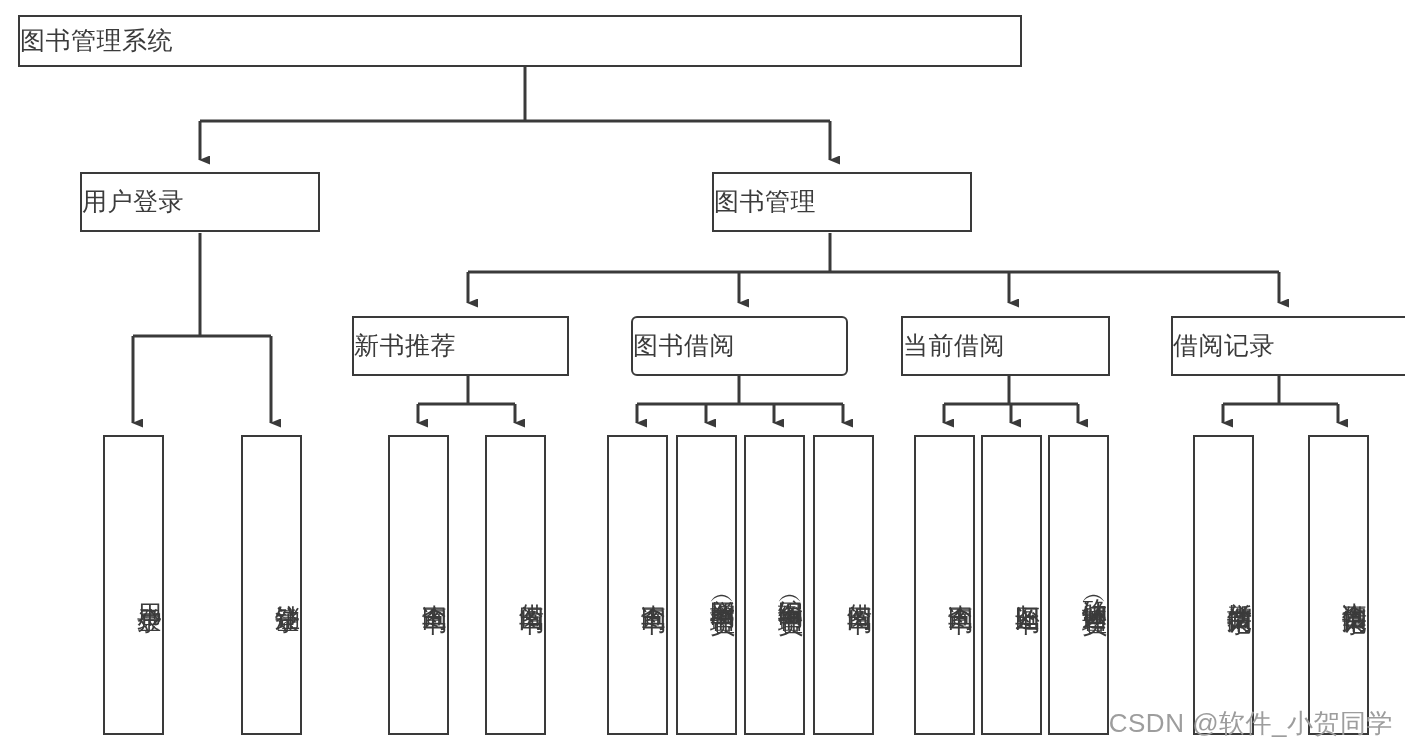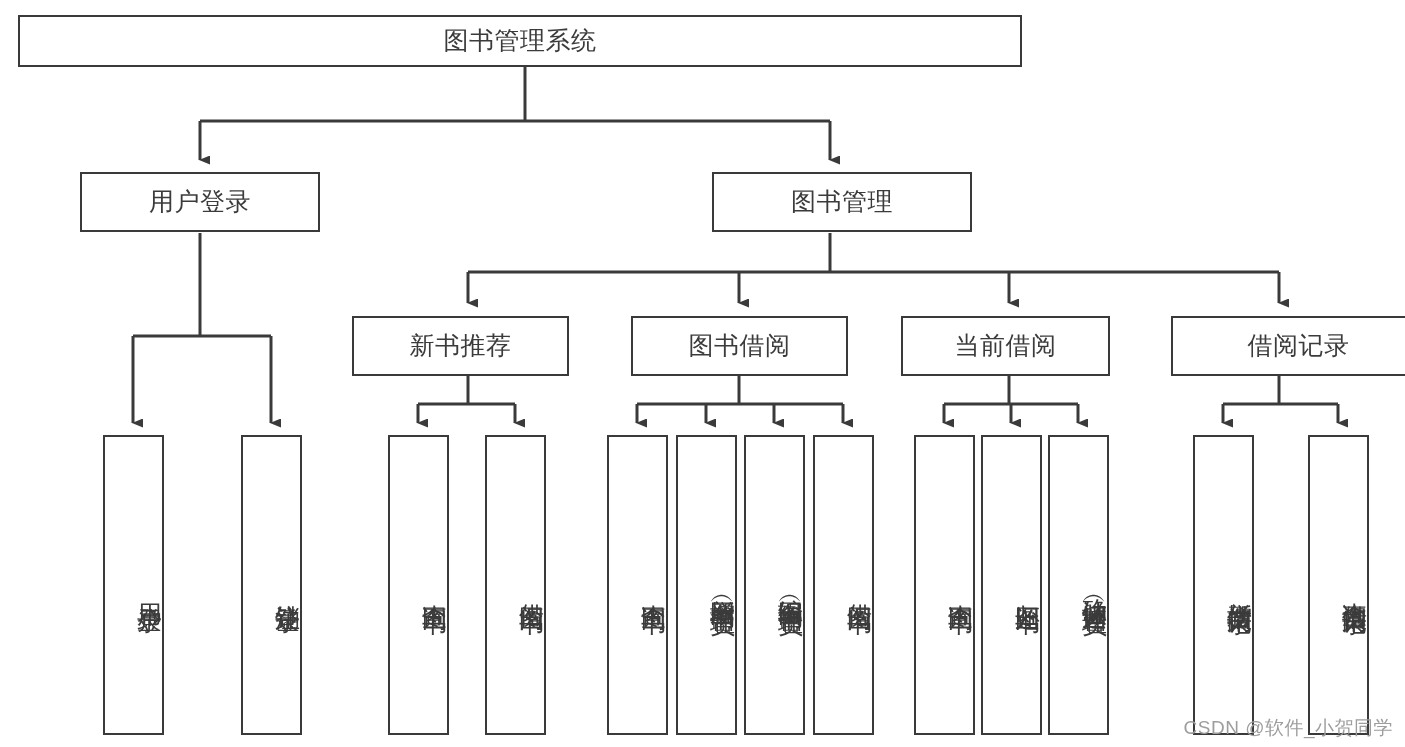--- a/index.html
+++ b/index.html
@@ -26,21 +26,20 @@
     height: 747px;
     pointer-events: none;
   }
   .node {
     position: absolute;
     box-sizing: border-box;
     border: 2px solid #3a3a3a;
     background: #ffffff;
     display: flex;
     align-items: center;
-    justify-content: center;
     color: #3b3b3b;
     text-align: center;
   }
   .node.horiz {
     font-size: 25px;
     letter-spacing: 0.5px;
     line-height: 1.1;
   }
   .node.root {
     font-size: 25px;
@@ -59,21 +58,21 @@
     display: block;
     white-space: pre;
   }
   .node.vert .node-label {
     white-space: normal;
   }
   #watermark {
     position: absolute;
     right: 12px;
     bottom: 6px;
-    font-size: 19px;
+    font-size: 26px;
     color: #9d9d9d;
     letter-spacing: 0.5px;
     user-select: none;
   }
 </style>
 </head>
 <body>
 
 <div id="diagram-root">
 
@@ -134,21 +133,21 @@
   <div class="node horiz" style="left:80px; top:172px; width:240px; height:60px;">
     <span class="node-label">用户登录</span>
   </div>
   <div class="node horiz" style="left:712px; top:172px; width:260px; height:60px;">
     <span class="node-label">图书管理</span>
   </div>
 
   <div class="node horiz" style="left:352px; top:316px; width:217px; height:60px;">
     <span class="node-label">新书推荐</span>
   </div>
-  <div class="node horiz" style="left:631px; top:316px; width:217px; height:60px;">
+  <div class="node horiz" style="left:631px; top:316px; width:217px; height:60px;border-radius:6px;">
     <span class="node-label">图书借阅</span>
   </div>
   <div class="node horiz" style="left:901px; top:316px; width:209px; height:60px;">
     <span class="node-label">当前借阅</span>
   </div>
   <div class="node horiz" style="left:1171px; top:316px; width:255px; height:60px;">
     <span class="node-label">借阅记录</span>
   </div>
 
   <div class="node vert" style="left:103px; top:435px; width:61px; height:300px;">

